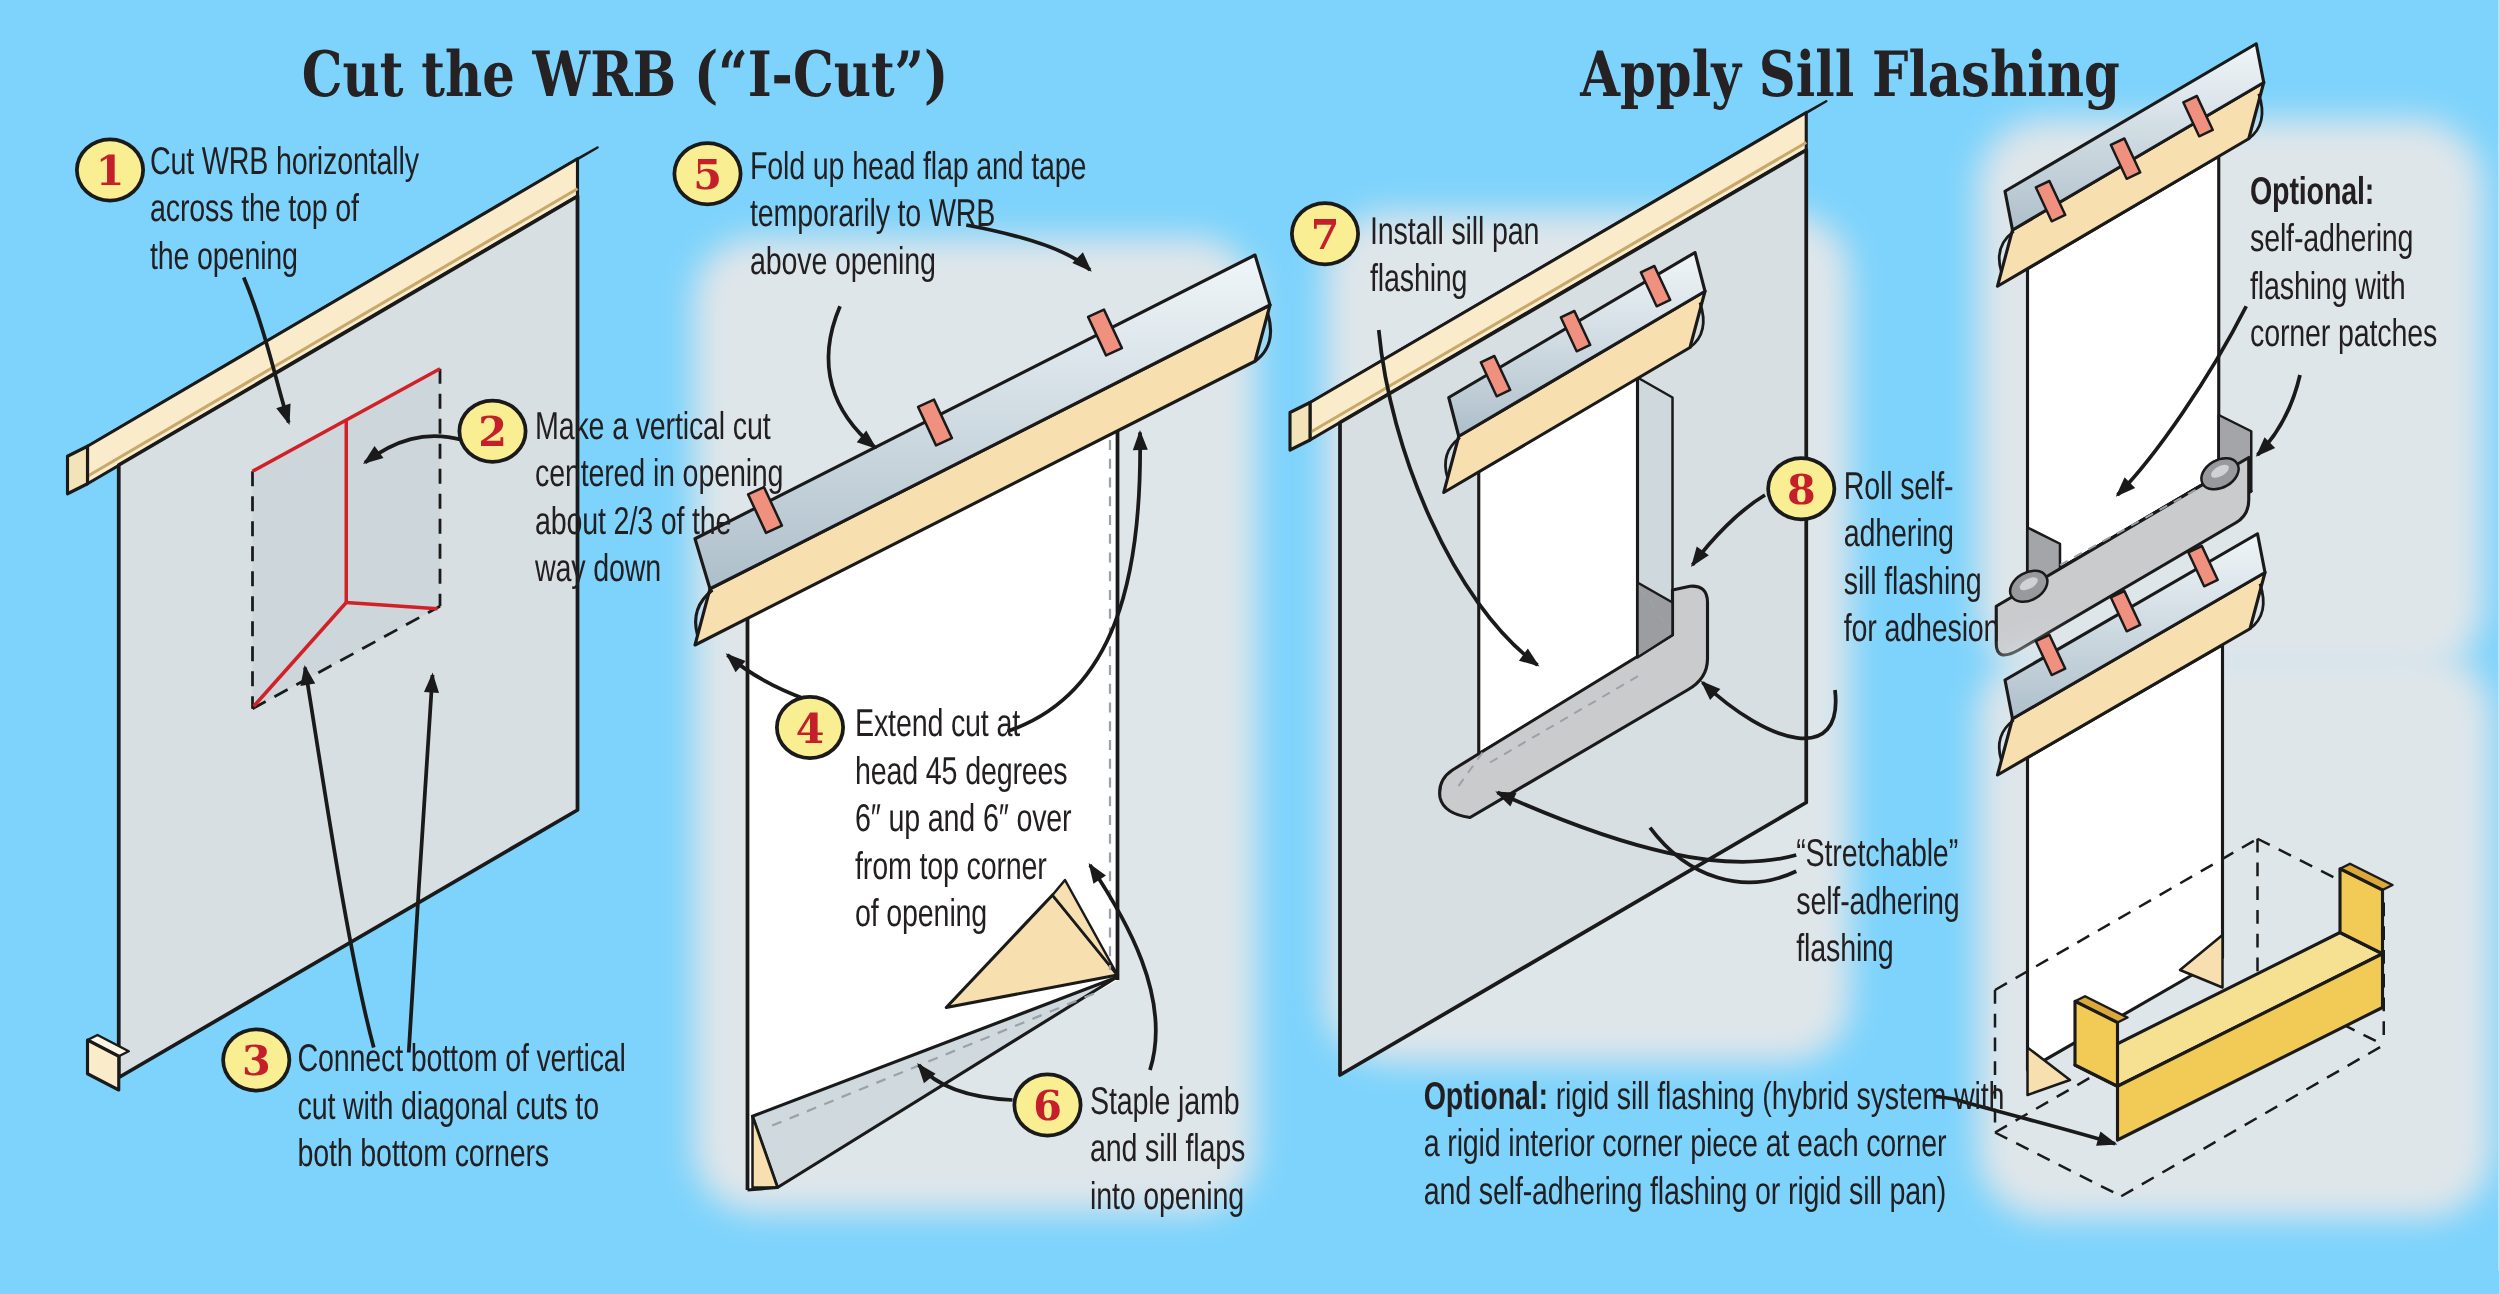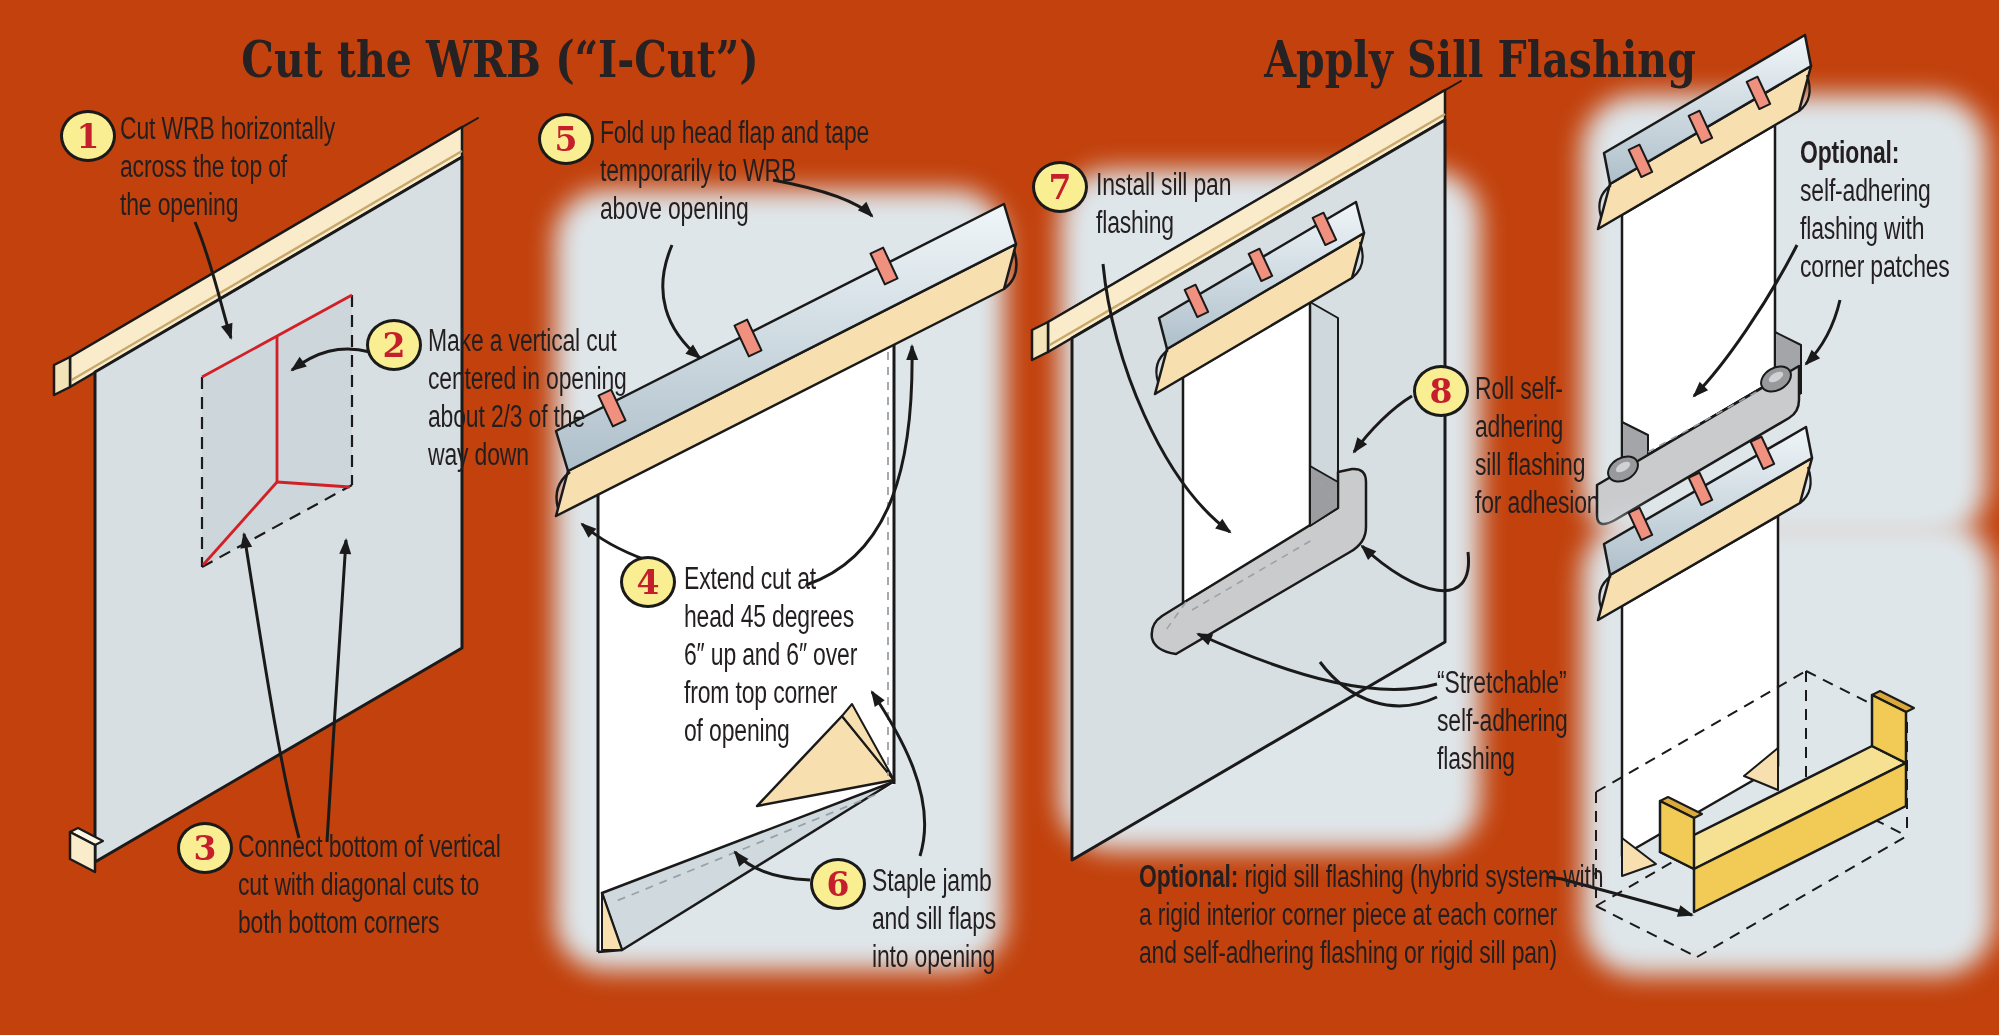--- a/index.html
+++ b/index.html
@@ -1,16 +1,16 @@
 <!DOCTYPE html>
 <html><head>
 <meta charset="utf-8">
 <style>
   html,body{margin:0;padding:0;background:#ffffff;}
-  #stage{position:relative;width:1999px;height:1035px;background:#c2410c;overflow:hidden;
+  #stage{position:relative;width:1999px;height:1035px;background:#7dd3fc;overflow:hidden;
          font-family:"Liberation Sans",sans-serif;color:#231f20;}
   #art{position:absolute;left:0;top:0;}
   .title{position:absolute;font-family:"DejaVu Serif",serif;font-weight:700;font-size:50px;
          color:#262122;white-space:nowrap;transform:translateX(-50%) scaleX(0.82);
          transform-origin:center top;letter-spacing:0px;}
   .co{position:absolute;width:56px;height:52px;border:3.5px solid #1a1a1a;border-radius:50%;
       background:#f9ef92;display:flex;align-items:center;justify-content:center;
       font-family:"DejaVu Serif",serif;font-weight:700;font-size:33px;color:#c41f2b;box-sizing:border-box;}
   .ct{position:absolute;font-size:31px;line-height:38px;white-space:pre-line;width:max-content;
       transform:scaleX(0.74);transform-origin:0 0;letter-spacing:-0.2px;}

